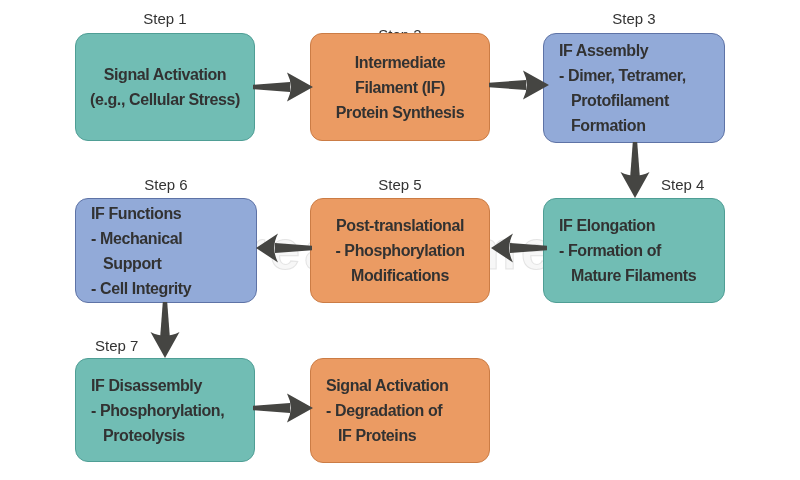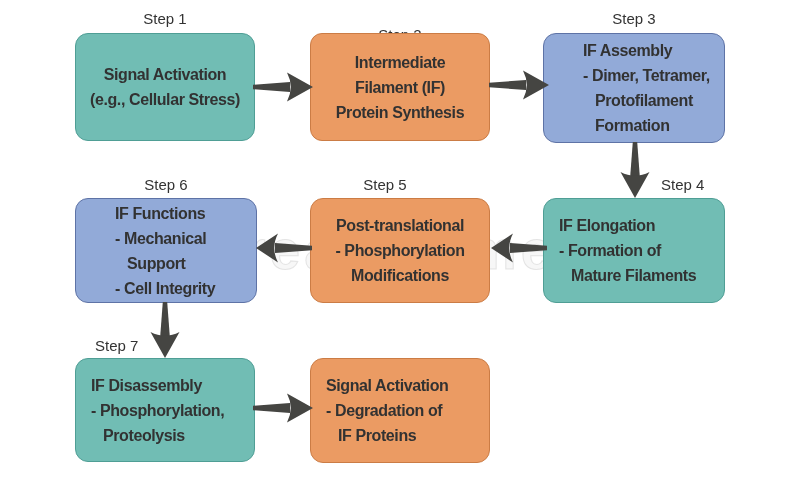--- a/index.html
+++ b/index.html
@@ -26,39 +26,39 @@
   .lbl-center{text-align:center;}
   
   .box{
     position:absolute;border-radius:13px;border:1px solid #888;
     display:flex;flex-direction:column;justify-content:center;
     font-weight:bold;font-size:16px;line-height:25px;color:#323232;
     letter-spacing:-0.4px;box-sizing:border-box;
   }
   .box.teal{border-color:#4f9e95;}
   .box.orange{border-color:#cb7c45;}
-  .box.blue{border-color:#5e73a6;padding-left:24px;}
+  .box.blue{border-color:#5e73a6;}
   .box .line{display:block;white-space:nowrap;}
   .box.centered{text-align:center;}
   .box.leftal .line{padding-left:15px;text-align:left;}
   .box.leftal .line.cont{padding-left:27px;}
   .arrow{position:absolute;}
 </style>
 </head>
 <body>
 
 <div class="canvas">
 
   <div class="watermark"><span>dreamstime</span><span class="wm-ring"></span></div>
 
   <div class="step-label lbl-center" style="left:75px;top:10px;width:180px;">Step 1</div>
   <div class="step-label lbl-center" style="left:310px;top:10px;width:180px;margin-top:16px;">Step 2</div>
   <div class="step-label lbl-center" style="left:543px;top:10px;width:182px;">Step 3</div>
   <div class="step-label" style="left:661px;top:176px;">Step 4</div>
-  <div class="step-label lbl-center" style="left:295px;top:176px;width:180px;">Step 5</div>
+  <div class="step-label lbl-center" style="left:310px;top:176px;width:180px;">Step 5</div>
   <div class="step-label lbl-center" style="left:75px;top:176px;width:182px;">Step 6</div>
   <div class="step-label" style="left:95px;top:337px;">Step 7</div>
   <div class="step-label lbl-center" style="left:310px;top:338px;width:180px;margin-top:48px;">Step 8</div>
 
   <div class="box teal centered" style="left: 75px; top: 33px; width: 180px; height: 108px; background-color: rgb(113, 189, 180);">
     <span class="line">Signal Activation</span>
     <span class="line">(e.g., Cellular Stress)</span>
   </div>
 
   <div class="box orange centered" style="left: 310px; top: 33px; width: 180px; height: 108px; background-color: rgb(235, 155, 99); border-radius: 12px;">

